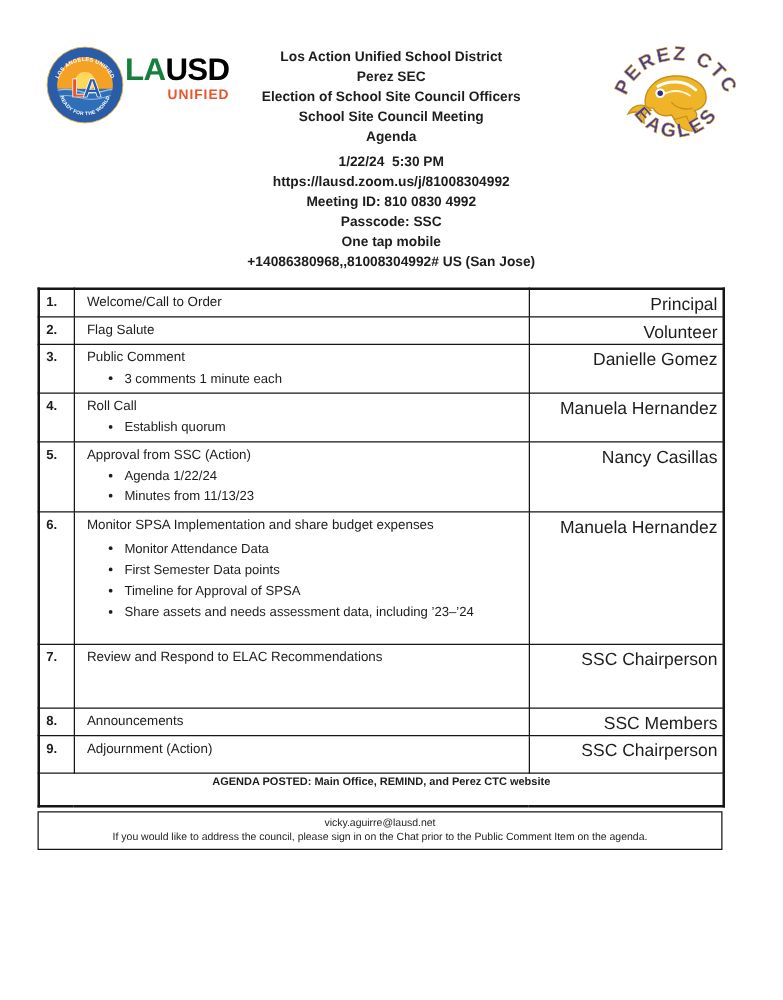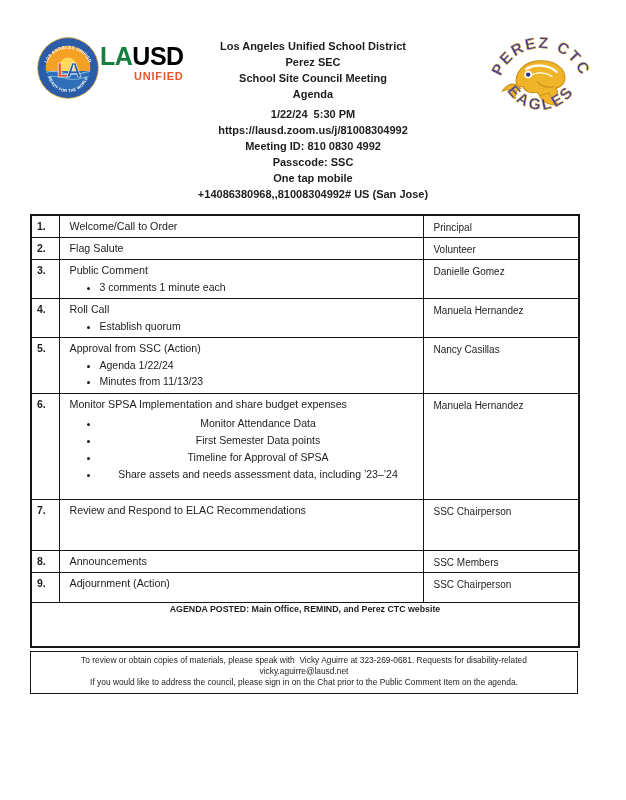--- a/index.html
+++ b/index.html
@@ -29,29 +29,29 @@
   table.agenda {
     margin: 12px 0 0 30px;
     width: 548px;
     border-collapse: collapse;
     table-layout: fixed;
     border: 2px solid #161616;
   }
   table.agenda td { border: 1.5px solid #161616; vertical-align: top; }
   td.c-num   { font-weight: bold; font-size: 10.5px; padding: 3px 2px 0 5px; line-height: 15px; }
   td.c-item  { padding: 3px 6px 3px 10px; }
-  td.c-person{ padding: 4px 4px 0 10px; font-size: 10px; line-height: 15px; }
+  td.c-person{ padding: 4px 4px 0 10px; font-size: 14px; line-height: 15px; text-align: right; }
   .row-title { font-weight: normal; font-size: 10.7px; line-height: 15px; }
   ul.row-bullets { margin: 1px 0 0 0; padding-left: 30px; }
   ul.row-bullets li { font-size: 10.5px; line-height: 16px; }
   ul.row-bullets.spaced { margin-top: 3px; }
-  ul.row-bullets.spaced li { line-height: 17px; text-align: center; }
+  ul.row-bullets.spaced li { line-height: 17px; }
   td.posted {
     text-align: center; font-weight: bold; font-size: 8.8px;
-    height: 44px; vertical-align: middle; padding-bottom: 5px;
+    height: 26px; vertical-align: middle; padding-bottom: 5px;
   }
 
   
   .notice-box {
     margin: 3px 0 0 30px;
     width: 548px;
     border: 1.8px solid #161616;
     padding: 3px 6px 4px 6px;
     text-align: center;
   }
@@ -116,22 +116,23 @@
     <text class="arc-text-big" font-size="17" fill="#44409A" stroke="#F0B429" stroke-width="0.45" letter-spacing="2">
       <textPath href="#eagArcTop" startOffset="50%" text-anchor="middle">PEREZ CTC</textPath>
     </text>
     <text class="arc-text-big" font-size="17" fill="#44409A" stroke="#F0B429" stroke-width="0.45" letter-spacing="3">
       <textPath href="#eagArcBot" startOffset="50%" text-anchor="middle">EAGLES</textPath>
     </text>
   </svg>
 </div>
 
 <div class="doc-header">
-  <div class="h-line">Los Angeles Unified School District</div>
+  <div class="h-line">Los Action Unified School District</div>
   <div class="h-line">Perez SEC</div>
+  <div class="h-line">Election of School Site Council Officers</div>
   <div class="h-line">School Site Council Meeting</div>
   <div class="h-line">Agenda</div>
   <div class="h-spacer"></div>
   <div class="h-line">1/22/24  5:30 PM</div>
   <div class="h-line">https://lausd.zoom.us/j/81008304992</div>
   <div class="h-line">Meeting ID: 810 0830 4992</div>
   <div class="h-line">Passcode: SSC</div>
   <div class="h-line">One tap mobile</div>
   <div class="h-line">+14086380968,,81008304992# US (San Jose)</div>
 </div>
@@ -224,16 +225,15 @@
       </tr>
     </tbody>
   <tbody>
     <tr>
       <td class="posted" colspan="3">AGENDA POSTED: Main Office, REMIND, and Perez CTC website</td>
     </tr>
   </tbody>
 </table>
 
 <div class="notice-box">
-  <div class="notice-line">To review or obtain copies of materials, please speak with  Vicky Aguirre at 323-269-0681. Requests for disability-related</div>
   <div class="notice-line">vicky.aguirre@lausd.net</div>
   <div class="notice-line">If you would like to address the council, please sign in on the Chat prior to the Public Comment Item on the agenda.</div>
 </div>
 
 </body></html>

